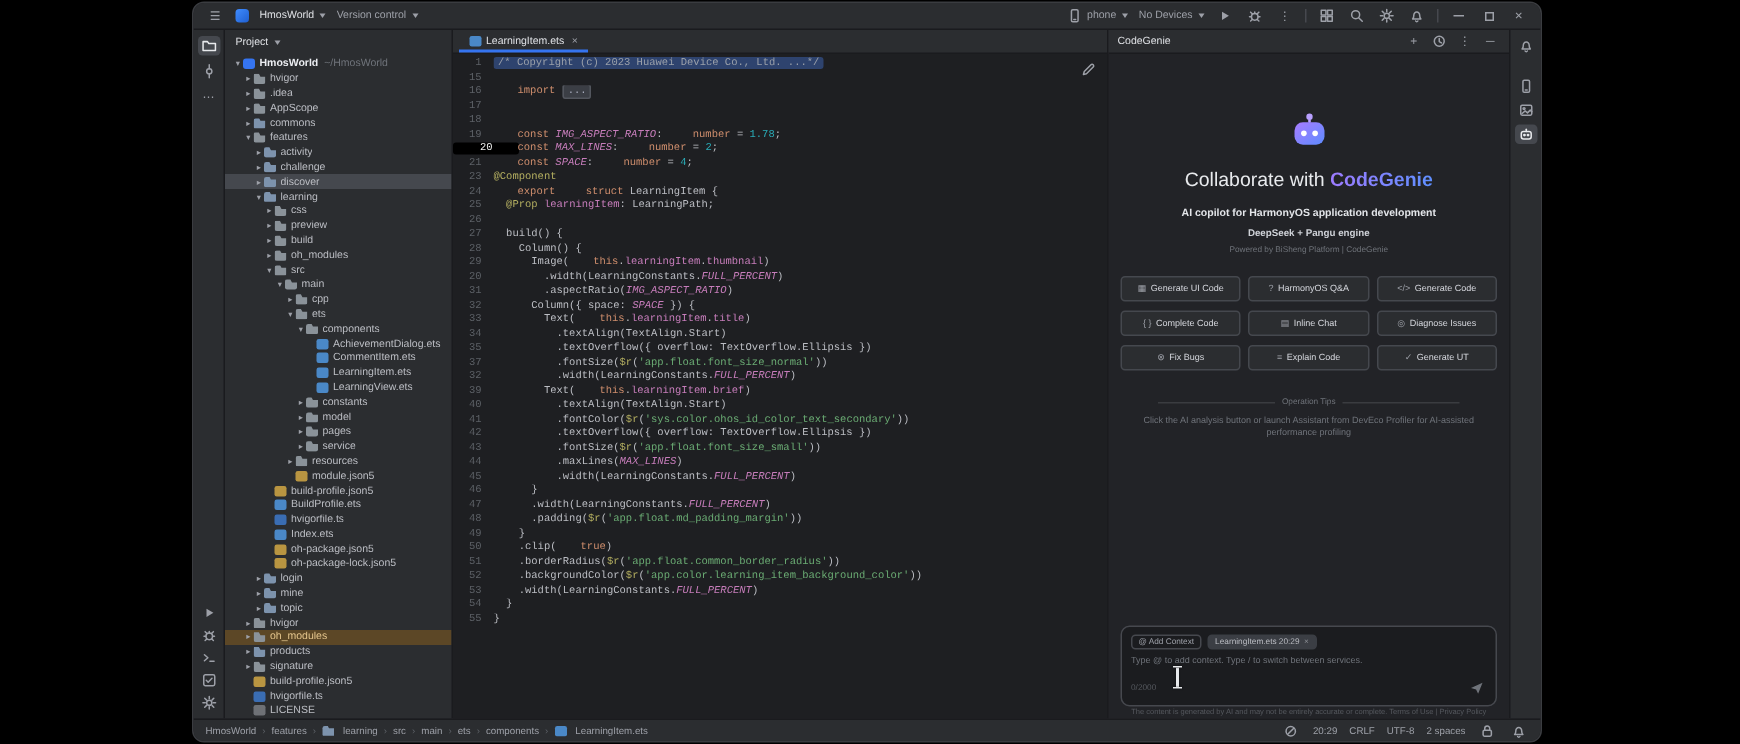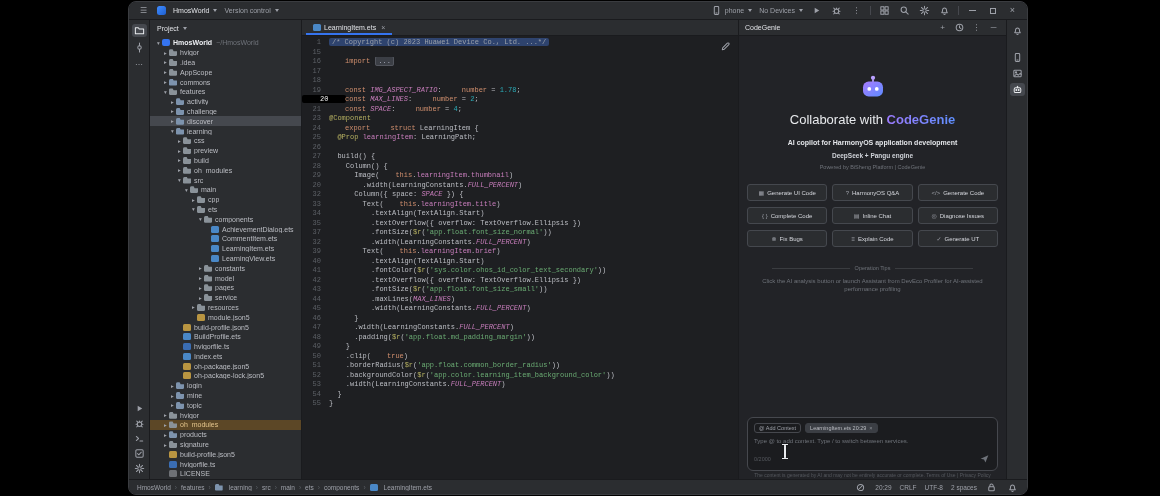--- a/index.html
+++ b/index.html
@@ -507,20 +507,21 @@
           <div class="code-line"><span class="gutter"><span class="badge">20</span></span><span class="ltext"><span class="tok-k">const</span> <span class="tok-m">MAX_LINES</span>: <span class="tok-k">number</span> = <span class="tok-n">2</span>;</span></div>
           <div class="code-line"><span class="gutter">21</span><span class="ltext"><span class="tok-k">const</span> <span class="tok-m">SPACE</span>: <span class="tok-k">number</span> = <span class="tok-n">4</span>;</span></div>
           <div class="code-line"><span class="gutter">23</span><span class="ltext"><span class="tok-d">@Component</span></span></div>
           <div class="code-line"><span class="gutter">24</span><span class="ltext"><span class="tok-k">export</span> <span class="tok-k">struct</span> LearningItem {</span></div>
           <div class="code-line"><span class="gutter">25</span><span class="ltext">  <span class="tok-d">@Prop</span> <span class="tok-p">learningItem</span>: LearningPath;</span></div>
           <div class="code-line"><span class="gutter">26</span><span class="ltext"></span></div>
           <div class="code-line"><span class="gutter">27</span><span class="ltext">  build() {</span></div>
           <div class="code-line"><span class="gutter">28</span><span class="ltext">    Column() {</span></div>
           <div class="code-line"><span class="gutter">29</span><span class="ltext">      Image(<span class="tok-k">this</span>.<span class="tok-p">learningItem</span>.<span class="tok-p">thumbnail</span>)</span></div>
           <div class="code-line"><span class="gutter">20</span><span class="ltext">        .width(LearningConstants.<span class="tok-m">FULL_PERCENT</span>)</span></div>
+          <div class="code-line"><span class="gutter">31</span><span class="ltext">        .aspectRatio(<span class="tok-m">IMG_ASPECT_RATIO</span>)</span></div>
           <div class="code-line"><span class="gutter">32</span><span class="ltext">      Column({ space: <span class="tok-m">SPACE</span> }) {</span></div>
           <div class="code-line"><span class="gutter">33</span><span class="ltext">        Text(<span class="tok-k">this</span>.<span class="tok-p">learningItem</span>.<span class="tok-p">title</span>)</span></div>
           <div class="code-line"><span class="gutter">34</span><span class="ltext">          .textAlign(TextAlign.Start)</span></div>
           <div class="code-line"><span class="gutter">35</span><span class="ltext">          .textOverflow({ overflow: TextOverflow.Ellipsis })</span></div>
           <div class="code-line"><span class="gutter">37</span><span class="ltext">          .fontSize(<span class="tok-d">$r</span>(<span class="tok-s">'app.float.font_size_normal'</span>))</span></div>
           <div class="code-line"><span class="gutter">32</span><span class="ltext">          .width(LearningConstants.<span class="tok-m">FULL_PERCENT</span>)</span></div>
           <div class="code-line"><span class="gutter">39</span><span class="ltext">        Text(<span class="tok-k">this</span>.<span class="tok-p">learningItem</span>.<span class="tok-p">brief</span>)</span></div>
           <div class="code-line"><span class="gutter">40</span><span class="ltext">          .textAlign(TextAlign.Start)</span></div>
           <div class="code-line"><span class="gutter">41</span><span class="ltext">          .fontColor(<span class="tok-d">$r</span>(<span class="tok-s">'sys.color.ohos_id_color_text_secondary'</span>))</span></div>
           <div class="code-line"><span class="gutter">42</span><span class="ltext">          .textOverflow({ overflow: TextOverflow.Ellipsis })</span></div>

